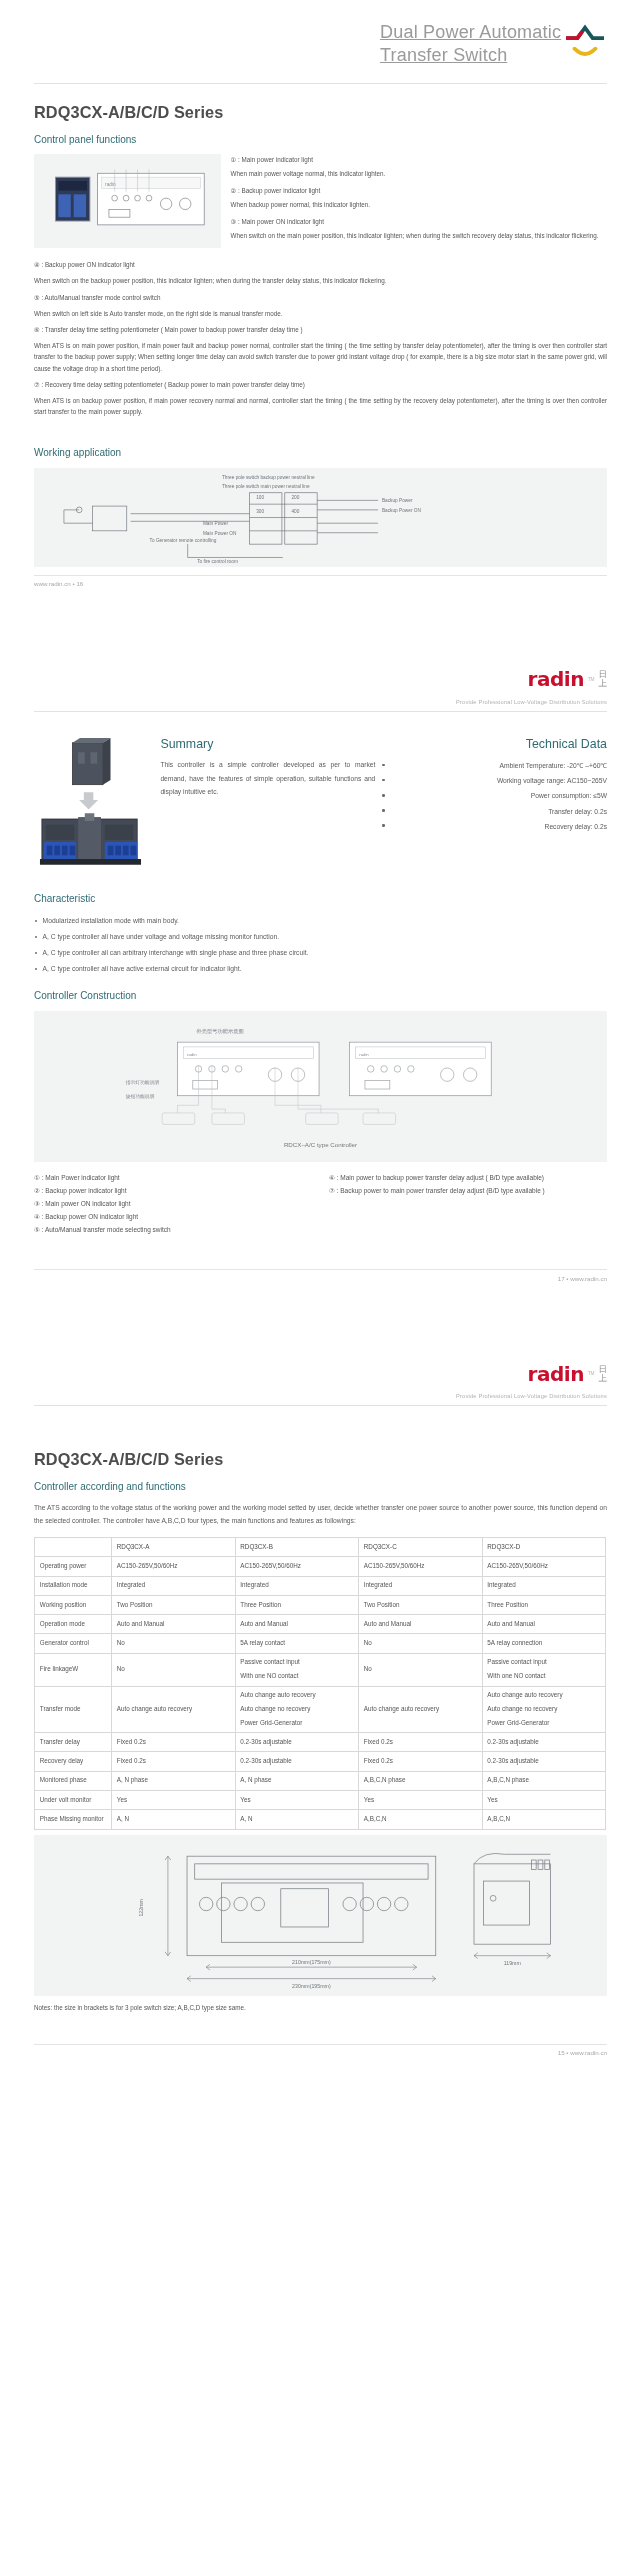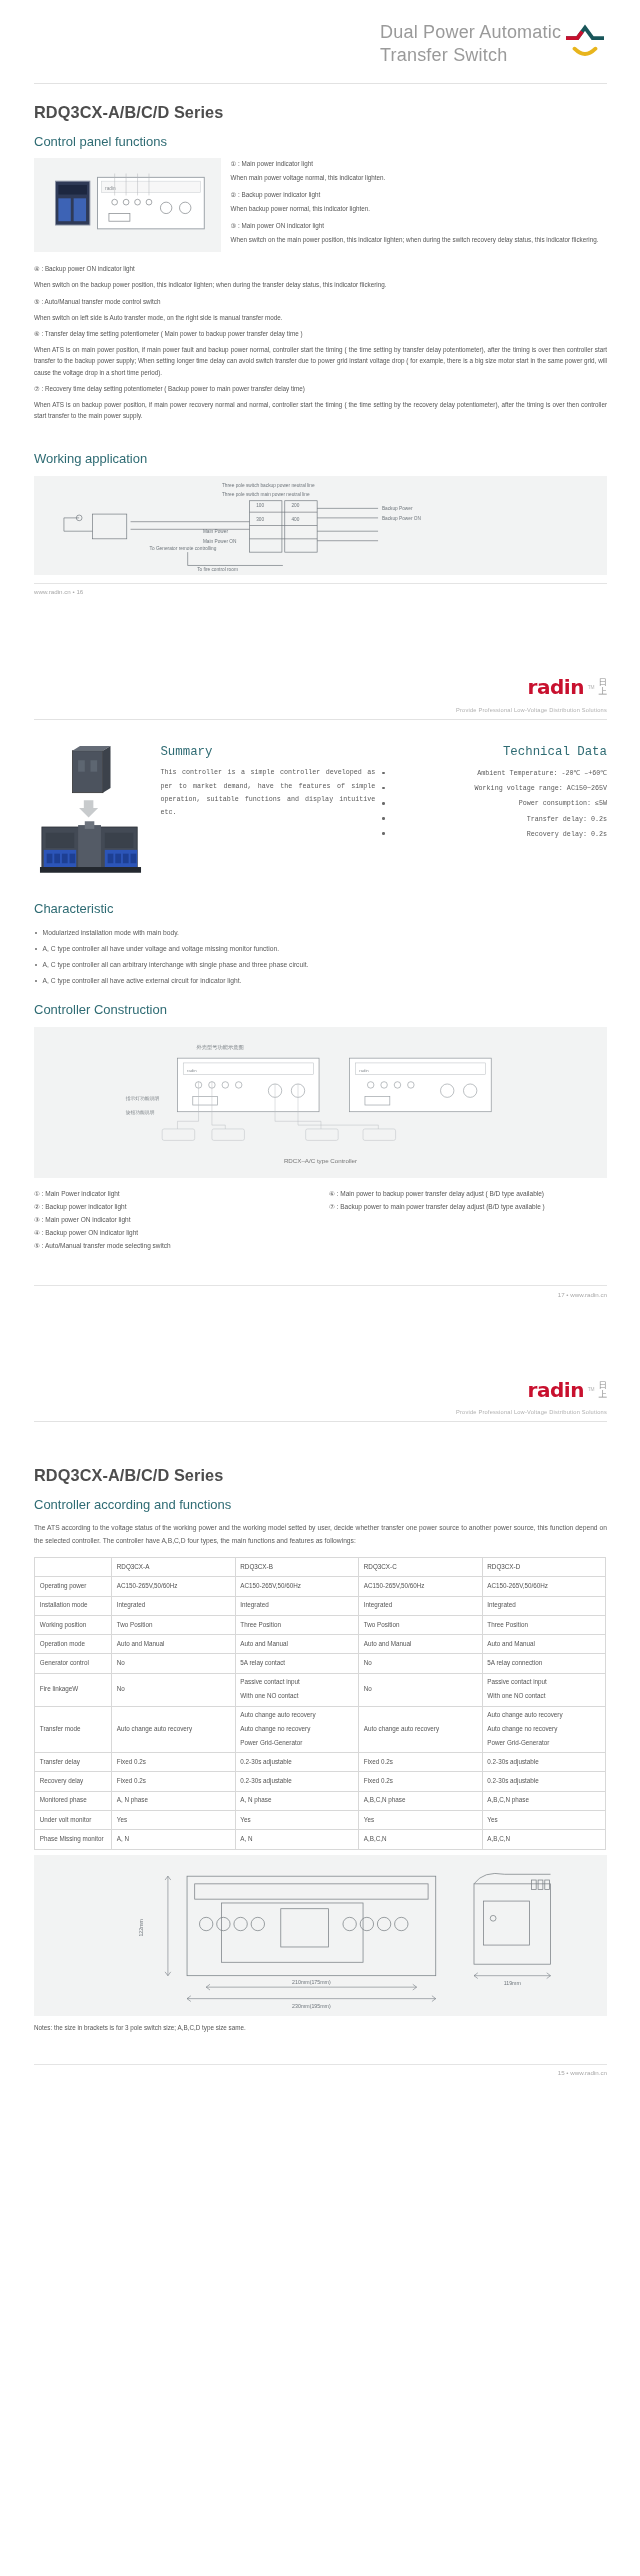--- a/index.html
+++ b/index.html
@@ -13,32 +13,32 @@
   .page { width: 641px; position: relative; background:#fff; }
 
   
   .masthead {
     padding: 21px 34px 9.6px 34px;
     display: flex; justify-content: flex-end; align-items: flex-start;
   }
   .mast-inner { display:flex; align-items:flex-start; gap:5.7px; }
   .mast-title {
     font-size: 18px; line-height: 1.25; color: #9a9a9a;
-    font-weight: 400; text-align: left; letter-spacing: 0.2px;
+    font-weight: 400; text-align: left; letter-spacing: 0.2px; text-decoration: underline;
   }
   .mast-mark { width: 44px; height: 38px; position: relative; margin-top: 1.9px; margin-left:-3.8px;}
   .hr-soft { height:1px; background:#e2e2e2; margin: 7.7px 34px 0 34px; }
 
   
   .h1 {
     font-size: 16.3px; font-weight: 700; color: #4d4d4d;
     margin: 19px 34px 11.5px 34px; letter-spacing: 0.1px;
   }
   .h2 {
-    font-size: 13px; color: #2e6b73; font-weight: 400;
+    font-size: 10px; color: #2e6b73; font-weight: 400;
     margin: 0 34px 9.6px 34px;
   }
   .h2.spaced { margin-top: 13px; }
   .h3 { font-size: 12.4px; color:#2e6b73; font-weight:400; margin-bottom:7.7px; }
 
   
   .cp-wrap { display: flex; gap: 9.6px; padding: 0 34px; align-items: flex-start; }
   .cp-figure {
     width: 187px; min-height: 92px; background: #f2f3f3;
     border: 0; position: relative; flex: none; padding:5.7px;
@@ -71,21 +71,21 @@
     font-family: "DejaVu Sans", sans-serif;
   }
   .brand-cn { font-size: 8.6px; color:#8d8d8d; line-height:1.05; }
   .brand-tm { font-size:4.8px; color:#b5b5b5; vertical-align: super;}
   .brand-tag { text-align:right; font-size:5.7px; color:#b0b0b0; padding: 1.9px 34px 0 0; letter-spacing:0.2px;}
   .sep-rule { height:1px; background:#e2e2e2; margin: 5.7px 34px 0 34px; }
 
   
   .two-col { display:flex; padding: 0 34px; gap: 13.4px; align-items: flex-start; }
   .col-img { width: 113px; flex:none; }
-  .col-txt { flex: 1; display:flex; gap: 6px; font-family: Liberation Mono, monospace; }
+  .col-txt { flex: 1; display:flex; gap: 6px; }
   .sumcol { flex: 1; }
   .techcol { flex: 1.05; text-align: right; }
   .body-sm { font-size: 6.7px; line-height: 2.0; color:#5a5a5a; text-align: justify; }
   .bullets { list-style: none; font-size: 6.7px; line-height: 2.25; color:#5a5a5a; }
   .bullets li { position: relative; padding-left: 8.6px; }
   .bullets li:before {
     content: ""; position:absolute; left:1px; top: 5.7px;
     width:2.4px; height:2.4px; border-radius:50%; background:#6b6b6b;
   }
   .char-list { list-style:none; font-size:6.7px; line-height:2.4; color:#5a5a5a; margin:0 34px; }

